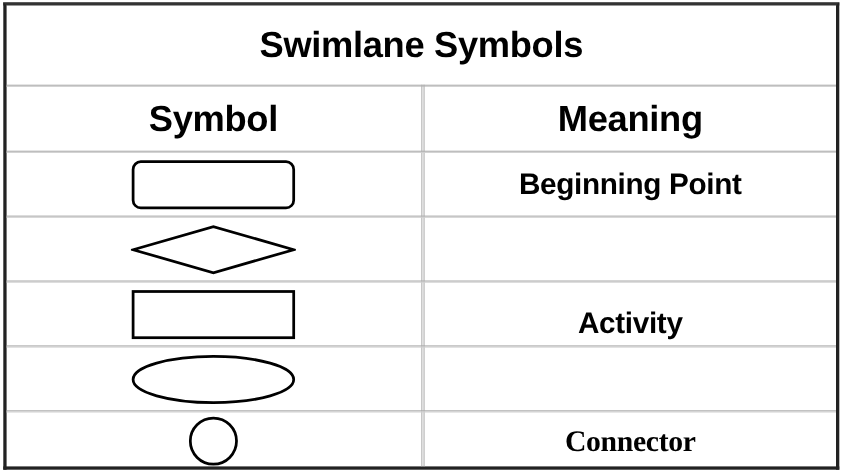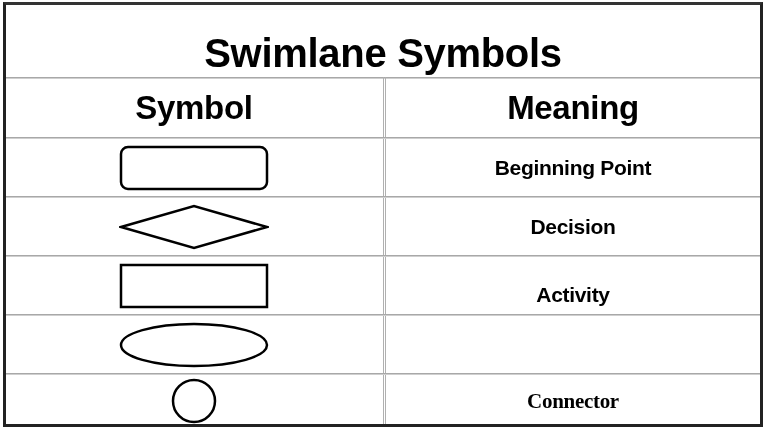--- a/index.html
+++ b/index.html
@@ -10,38 +10,38 @@
   }
   .frame {
     position: absolute; left: 3px; top: 2px; width: 760px; height: 425px;
     border-left: 3px solid #222; border-top: 3px solid #333;
     border-right: 3px solid #222; border-bottom: 3px solid #222;
     box-sizing: border-box;
   }
   .title {
     position: absolute; left: 0; top: 0; width: 100%; height: 72px;
     display: flex; align-items: center; justify-content: center;
-    font-size: 40px; font-weight: bold; letter-spacing: -0.3px; margin-top: 12px;
+    font-size: 33px; font-weight: bold; letter-spacing: -0.3px;
   }
   .hline {
     position: absolute; left: 0; width: 100%; height: 0;
     border-top: 1px solid #a8a8a8; border-bottom: 1px solid #cfcfcf;
   }
   .vline {
     position: absolute; top: 72px; bottom: 0; width: 3px;
     border-left: 1px solid #b0b0b0; border-right: 1px solid #b0b0b0;
     box-sizing: border-box;
   }
   .cell {
     position: absolute; display: flex; align-items: center; justify-content: center;
   }
   .col-sym { left: 0; width: 376px; }
   .col-mean { left: 380px; width: 374px; }
   .hdr { font-size: 33px; font-weight: bold; letter-spacing: -0.3px; }
-  .meaning { font-size: 21px; font-weight: bold; letter-spacing: -0.3px; }
+  .meaning { font-size: 27px; font-weight: bold; letter-spacing: -0.3px; }
   svg { display: block; }
 </style>
 </head>
 <body>
 
 <div class="frame">
 
   <div class="title">Swimlane Symbols</div>
 
   <div class="hline" style="top:72px"></div>
@@ -60,21 +60,20 @@
   </div>
   <div class="cell col-mean meaning" style="top:134px;height:57px;">Beginning Point</div>
 
   <div class="hline" style="top:191px"></div>
 
   <div class="cell col-sym" style="top:193px;height:57px;">
     <svg width="150" height="46" viewBox="0 0 150 46">
       <polygon points="2,23 75,2 148,23 75,44" fill="#fff" stroke="#000" stroke-width="2.5"></polygon>
     </svg>
   </div>
-  <div class="cell col-mean meaning" style="top:193px;height:57px;">Decision</div>
 
   <div class="hline" style="top:250px"></div>
 
   <div class="cell col-sym" style="top:252px;height:57px;">
     <svg width="150" height="46" viewBox="0 0 150 46">
       <rect x="2" y="2" width="146" height="42" fill="#fff" stroke="#000" stroke-width="2.5"></rect>
     </svg>
   </div>
   <div class="cell col-mean meaning" style="top:252px;height:75px;">Activity</div>
 

